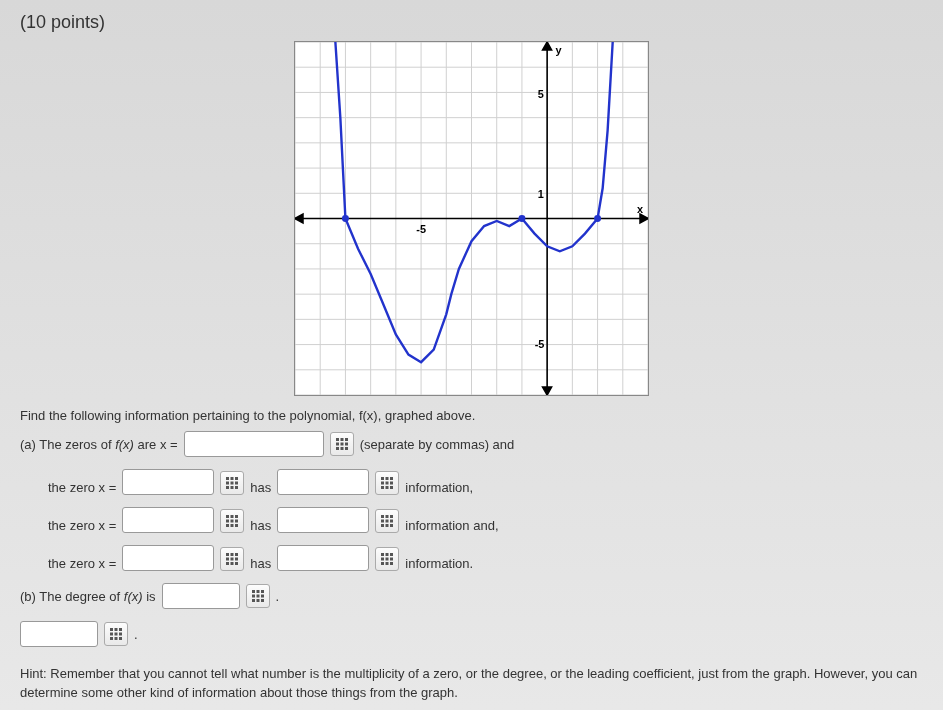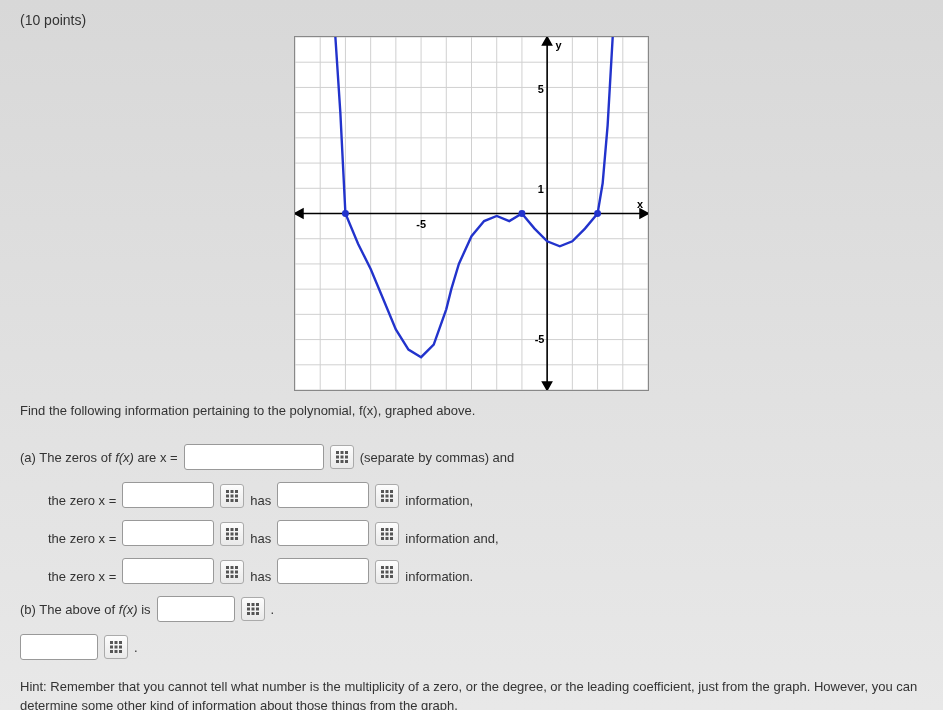--- a/index.html
+++ b/index.html
@@ -6,24 +6,24 @@
     body {
       font-family: Arial, sans-serif;
       font-size: 13px;
       color: #333;
       background: linear-gradient(to bottom, #d8d8d8 0%, #e8e8e8 100%);
       width: 943px;
       height: 710px;
       padding: 12px 20px;
       overflow: hidden;
     }
-    .points { font-size: 14px; margin-bottom: 8px; }
+    .points { font-size: 18px; margin-bottom: 8px; }
     .graph-wrap { display: flex; justify-content: center; margin-bottom: 12px; }
     .graph { border: 1px solid #888; background: #fff; }
-    .qtext { margin-bottom: 26px; }
+    .qtext { margin-bottom: 8px; }
     .row { display: flex; align-items: center; gap: 6px; margin-bottom: 12px; margin-top: 8px; }
     .indent { padding-left: 28px; align-items: flex-end; }
     .input {
       display: inline-block;
       background: #fff;
       border: 1px solid #999;
       border-radius: 3px;
       height: 26px;
       padding: 2px 6px;
       vertical-align: middle;
@@ -255,21 +255,21 @@
             <rect x="5.5" y="10" width="3" height="3"></rect>
             <rect x="10" y="10" width="3" height="3"></rect>
           </g>
         </svg>
       </span>
       <span>information.</span>
     </div>
   </div>
 
 <div class="row">
-  <span><span>(b) The above of </span><span class="fx">f(x)</span><span> is </span></span>
+  <span><span>(b) The degree of </span><span class="fx">f(x)</span><span> is </span></span>
   <input type="text" class="input w-short" style="">
   <span class="eqn-btn">
     <svg viewBox="0 0 14 14">
         <g fill="#555">
           <rect x="1" y="1" width="3" height="3"></rect>
           <rect x="5.5" y="1" width="3" height="3"></rect>
           <rect x="10" y="1" width="3" height="3"></rect>
           <rect x="1" y="5.5" width="3" height="3"></rect>
           <rect x="5.5" y="5.5" width="3" height="3"></rect>
           <rect x="10" y="5.5" width="3" height="3"></rect>

